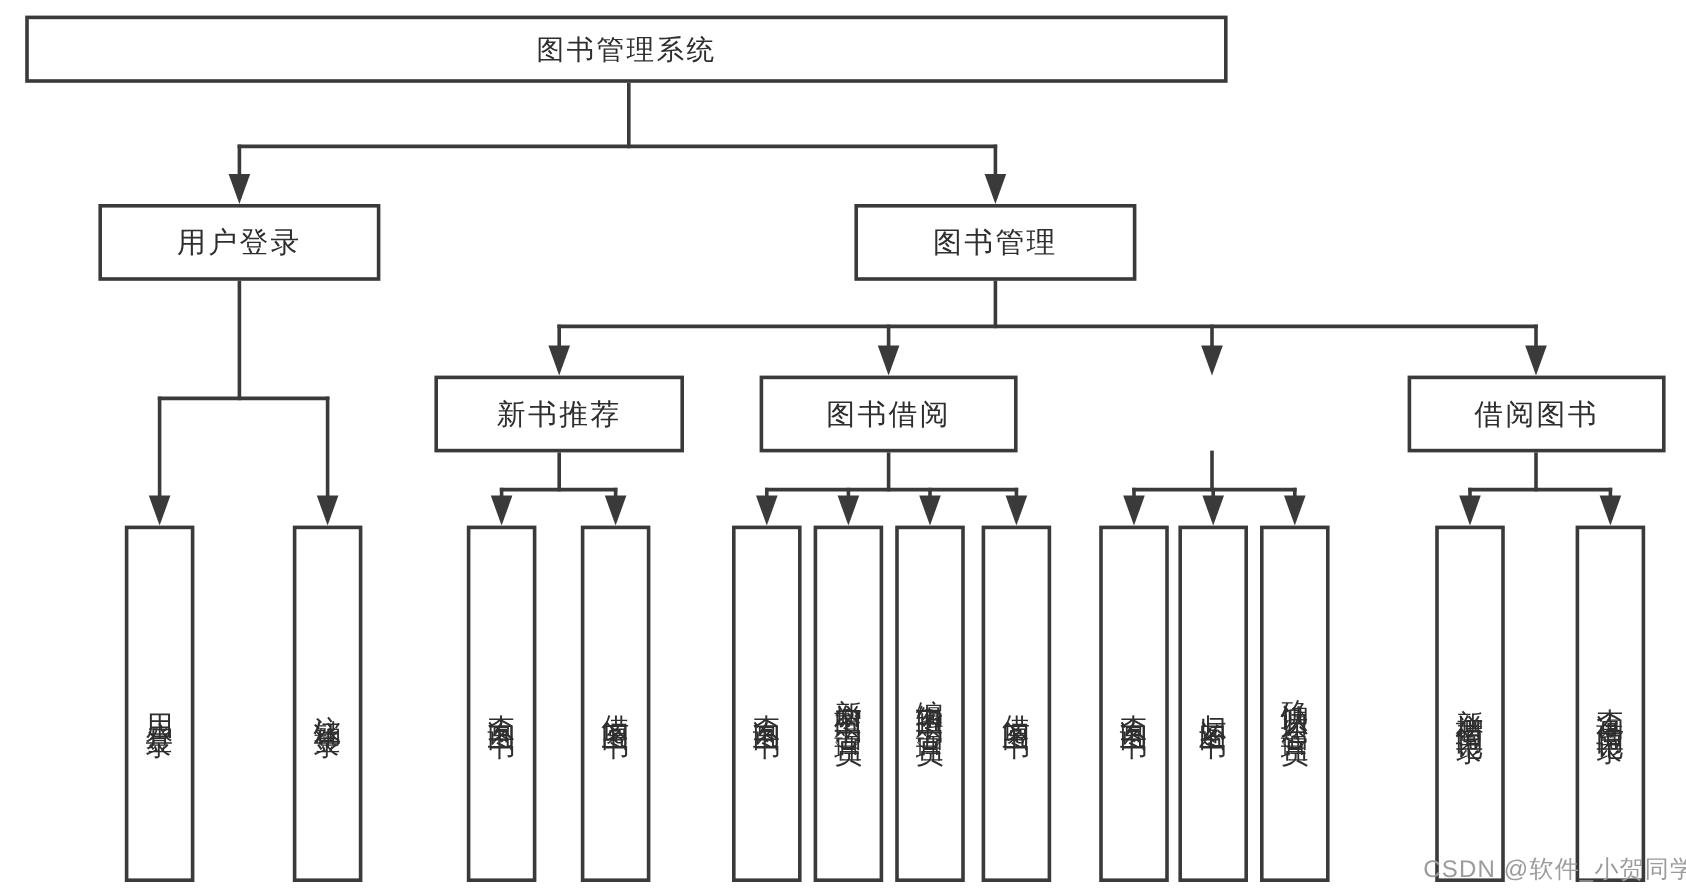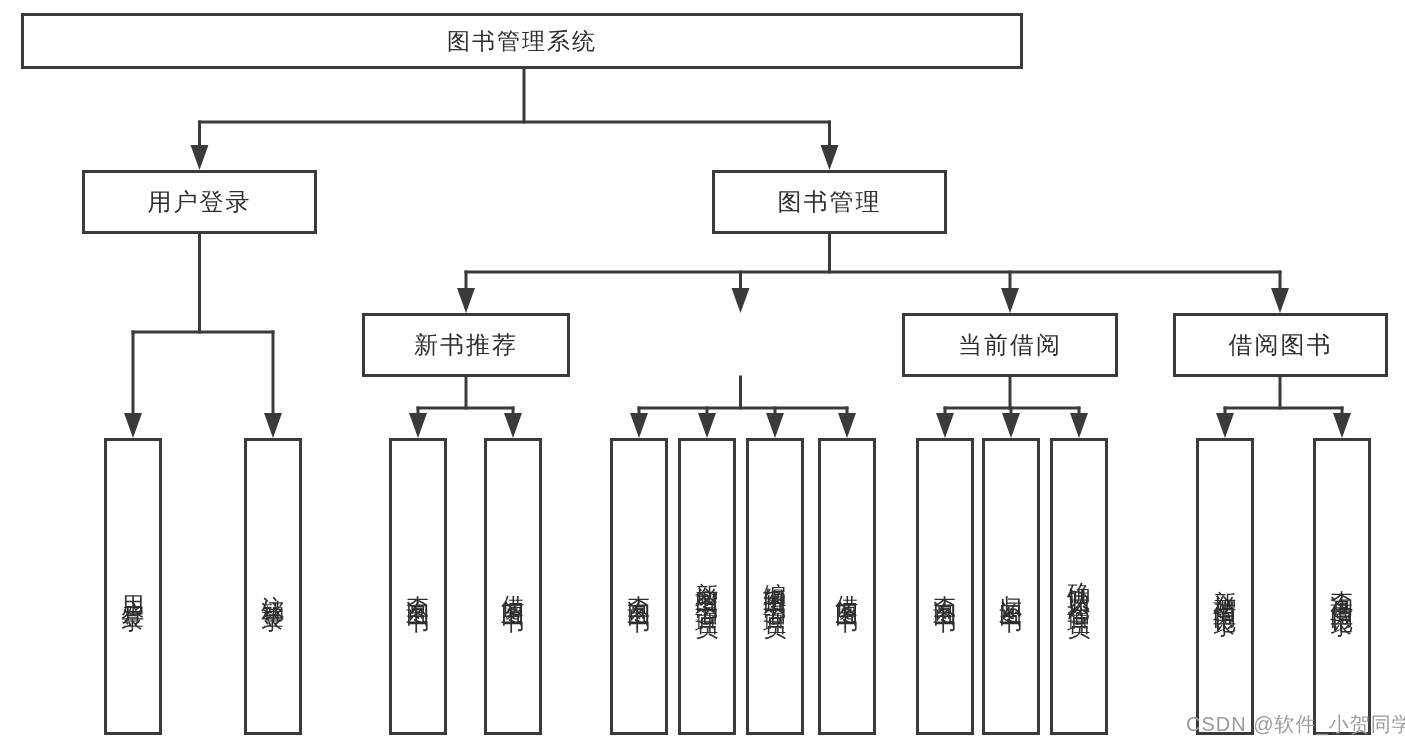--- a/index.html
+++ b/index.html
@@ -98,22 +98,22 @@
   <div class="node" style="left:82px;top:170px;width:235px;height:64px">
     <span>用户登录</span>
   </div>
   <div class="node" style="left:712px;top:170px;width:235px;height:64px">
     <span>图书管理</span>
   </div>
 
   <div class="node" style="left:362px;top:313px;width:208px;height:64px">
     <span>新书推荐</span>
   </div>
-  <div class="node" style="left:902px;top:313px;width:216px;height:64px">
-    <span>当前借阅</span>
+  <div class="node" style="left:633px;top:313px;width:215px;height:64px">
+    <span>图书借阅</span>
   </div>
   <div class="node" style="left:1173px;top:313px;width:215px;height:64px">
     <span>借阅图书</span>
   </div>
 
   <div class="node leaf" style="left:104px;top:438px;width:58px;height:297px">
     <span class="vtext">用户登录</span>
   </div>
   <div class="node leaf" style="left:244px;top:438px;width:58px;height:297px">
     <span class="vtext">注销登录</span>

